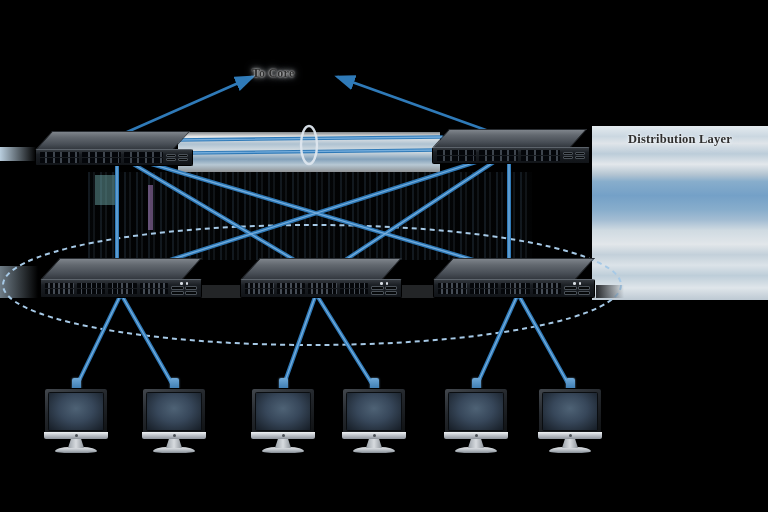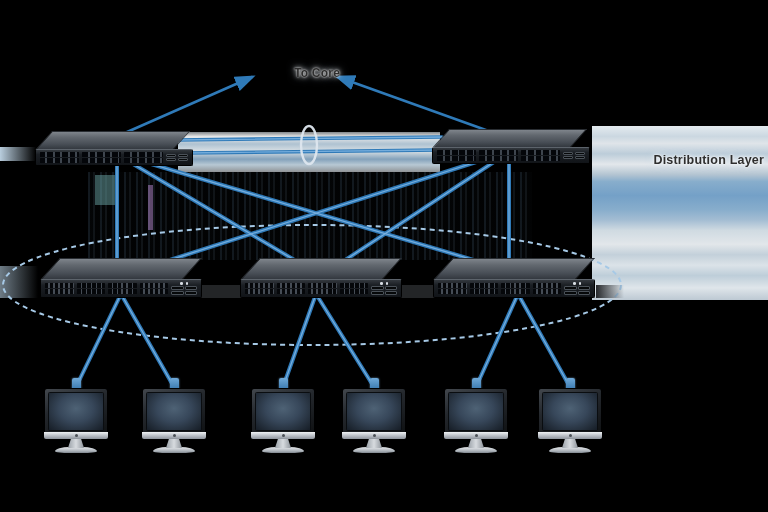--- a/index.html
+++ b/index.html
@@ -87,24 +87,24 @@
     background:linear-gradient(180deg,#f0f2f4 0%,#c2c7cd 45%,#8d939b 100%);border-radius:0 0 2px 2px;}
   .cam{width:3px;height:3px;border-radius:50%;background:#4a4f55;}
   .neck{width:16px;height:9px;background:linear-gradient(90deg,#9aa1a8,#d7dbdf 50%,#8f959c);
     clip-path:polygon(18% 0,82% 0,100% 100%,0% 100%);}
   .base{width:42px;height:6px;margin-top:-1px;
     background:linear-gradient(180deg,#e6e9ec,#a9b0b7 70%,#7e858d);
     border-radius:50%/100% 100% 40% 40%;}
 
   
   .lbl{position:absolute;z-index:5;font-size:12.5px;font-weight:700;letter-spacing:.2px;
-    color:var(--c-label-text,#2e2e2e);text-align:right;
-    text-shadow:0 0 2px rgba(255,255,255,.95),0 0 5px rgba(255,255,255,.8),0 0 8px rgba(210,230,250,.7);}
+    color:var(--c-label-text,#2e2e2e);text-align:left;
+    text-shadow:0 0 2px rgba(255,255,255,.95),0 0 5px rgba(255,255,255,.8),0 0 8px rgba(210,230,250,.7);font-family:Liberation Serif, serif;}
   .lbl-core{left:252px;top:66px;width:88px;font-size:12px;}
-  .lbl-dist{left:628px;top:153px;width:136px;}
+  .lbl-dist{left:628px;top:132px;width:136px;}
   .lbl-acc{left:646px;top:270px;width:120px;}
 </style>
 </head>
 <body>
 
 <div class="stage">
 
   <div class="band band-right"></div>
   <div class="band band-distgap"></div>
   <div class="band band-left-dist"></div>

